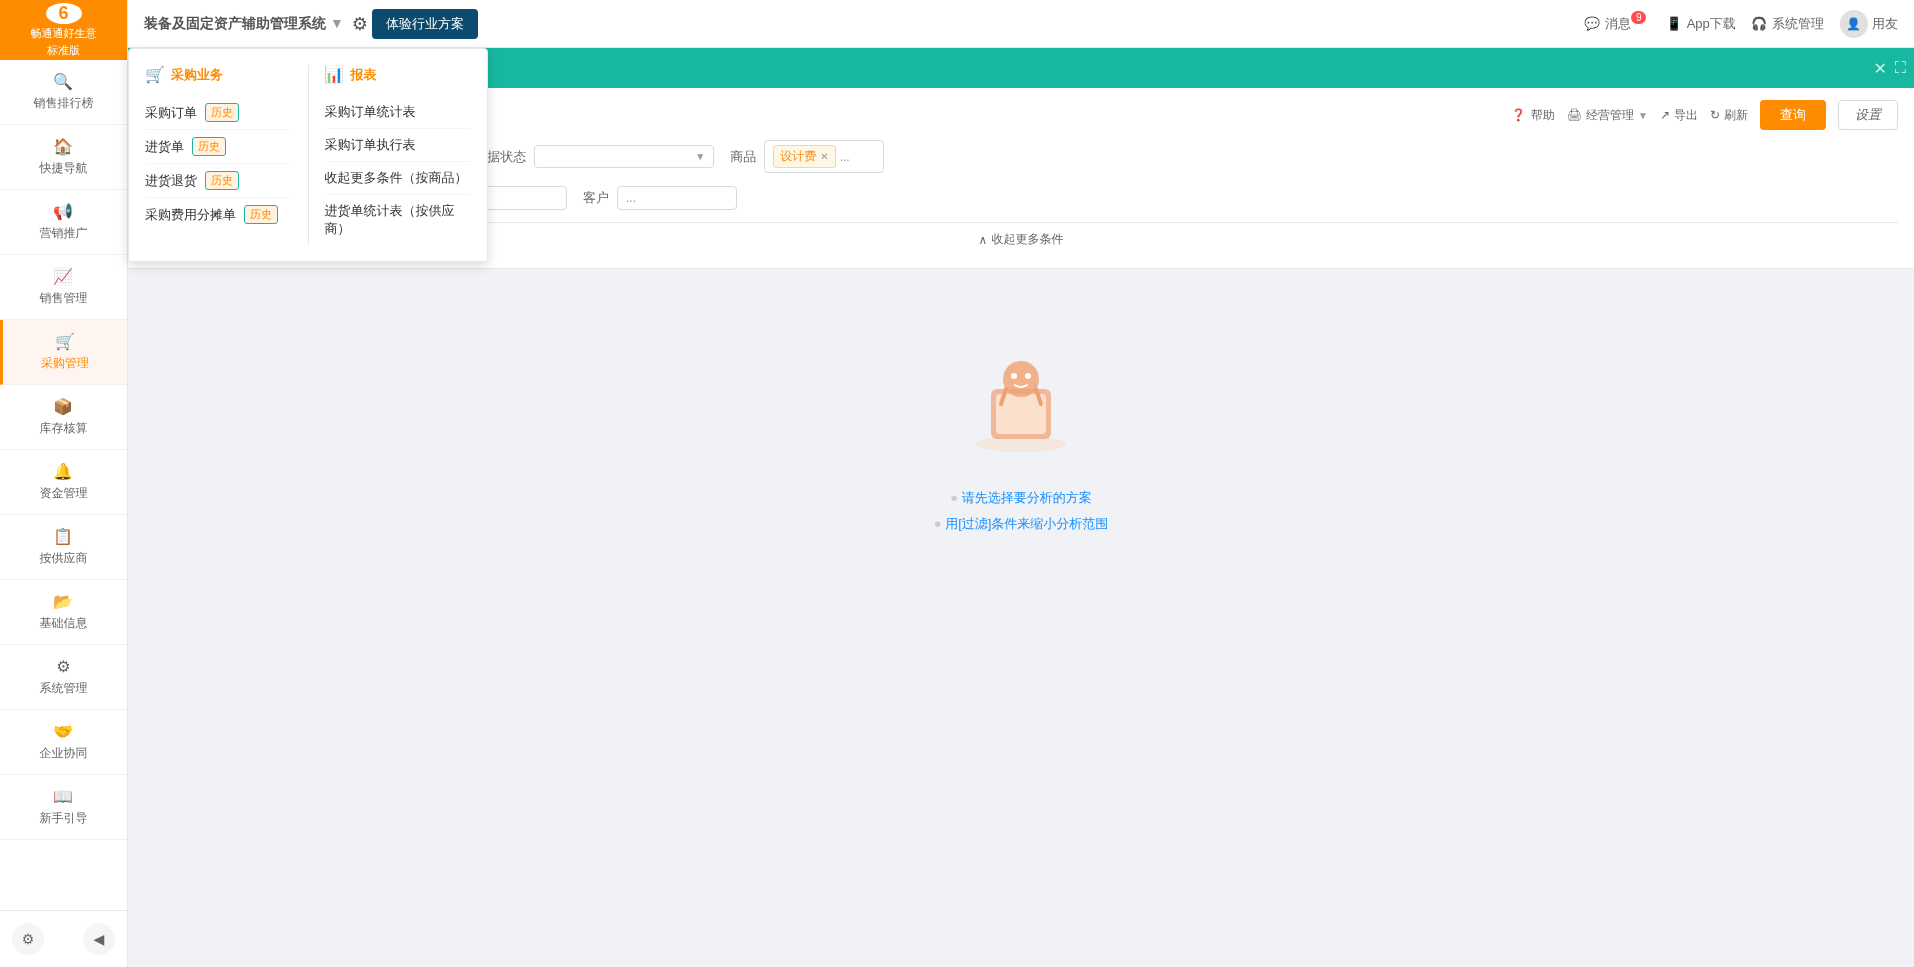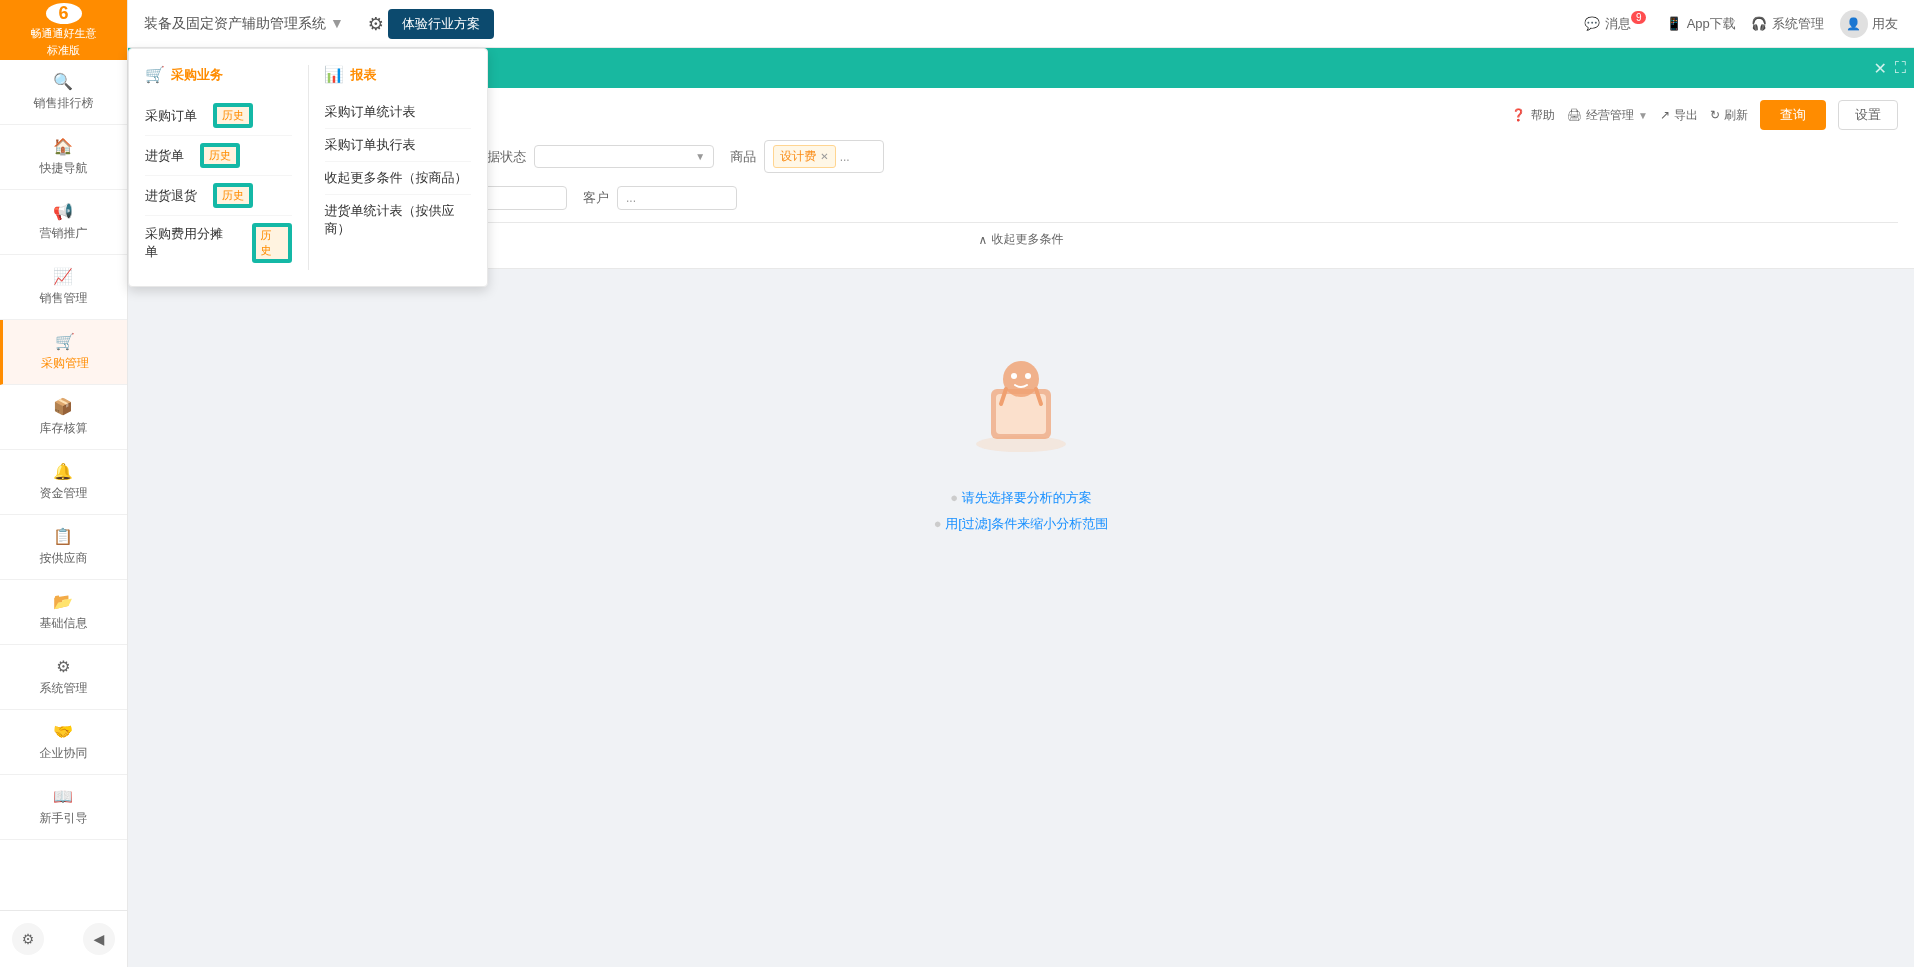--- a/index.html
+++ b/index.html
@@ -42,21 +42,21 @@
     .tab-bar-icon { color: rgba(255,255,255,0.8); cursor: pointer; font-size: 16px; }
 
     
     .content-area { flex: 1; background: #f0f2f5; overflow: auto; position: relative; }
 
     
     .filter-section { background: #fff; margin: 0; padding: 12px 16px; border-bottom: 1px solid #e8e8e8; }
     .filter-toolbar { display: flex; align-items: center; justify-content: flex-end; gap: 12px; margin-bottom: 10px; }
     .toolbar-btn { display: flex; align-items: center; gap: 4px; color: #666; cursor: pointer; font-size: 12px; }
     .query-btn { background: #ff8c00; color: #fff; border: none; padding: 6px 20px; border-radius: 4px; cursor: pointer; font-size: 13px; }
-    .set-btn { background: #fff; color: #666; border: 1px solid #d9d9d9; padding: 5px 16px; border-radius: 4px; cursor: pointer; font-size: 13px; }
+    .set-btn { background: #fff; color: #666; border: 1px solid #d9d9d9; padding: 5px 16px; border-radius: 4px; cursor: pointer; font-size: 13px; font-style: italic; }
     .filter-row { display: flex; align-items: center; gap: 16px; margin-bottom: 10px; flex-wrap: wrap; }
     .filter-item { display: flex; align-items: center; gap: 8px; }
     .filter-label { color: #666; font-size: 13px; white-space: nowrap; }
     .filter-select { border: 1px solid #d9d9d9; border-radius: 4px; padding: 5px 8px; font-size: 12px; color: #333; min-width: 120px; background: #fff; display: flex; align-items: center; justify-content: space-between; cursor: pointer; }
     .date-range { display: flex; align-items: center; gap: 4px; border: 1px solid #d9d9d9; border-radius: 4px; padding: 4px 8px; background: #fff; font-size: 12px; color: #333; cursor: pointer; min-width: 200px; }
     .tag { background: #e6f7ff; border: 1px solid #91d5ff; color: #1890ff; border-radius: 3px; padding: 2px 6px; font-size: 12px; display: flex; align-items: center; gap: 4px; }
     .tag-orange { background: #fff7e6; border: 1px solid #ffd591; color: #fa8c16; }
     .tag-close { cursor: pointer; color: #999; font-size: 10px; }
     .collapse-btn { text-align: center; color: #666; font-size: 12px; cursor: pointer; padding: 8px; background: #fff; border-top: 1px solid #e8e8e8; display: flex; align-items: center; justify-content: center; gap: 4px; }
 
@@ -64,26 +64,26 @@
     .empty-state { display: flex; flex-direction: column; align-items: center; justify-content: center; padding: 80px 20px; }
     .empty-icon { width: 120px; height: 120px; margin-bottom: 16px; }
     .empty-text { color: #999; font-size: 13px; margin: 4px 0; }
     .empty-text span { color: #1890ff; }
 
     
     .dropdown-overlay { position: fixed; top: 48px; left: 128px; z-index: 1000; background: #fff; border: 1px solid #e8e8e8; border-radius: 4px; box-shadow: 0 4px 12px rgba(0,0,0,0.15); width: 360px; padding: 16px; display: flex; gap: 16px; }
     .dropdown-col { flex: 1; }
     .dropdown-col-title { color: #ff8c00; font-size: 13px; font-weight: bold; margin-bottom: 12px; display: flex; align-items: center; gap: 6px; }
     .dropdown-col-title .col-icon { font-size: 16px; }
-    .dropdown-item { display: flex; align-items: center; gap: 16px; padding: 7px 0; cursor: pointer; color: #333; font-size: 13px; border-bottom: 1px solid #f5f5f5; }
+    .dropdown-item { display: flex; align-items: center; gap: 8px; padding: 7px 0; cursor: pointer; color: #333; font-size: 13px; border-bottom: 1px solid #f5f5f5; }
     .dropdown-item:last-child { border-bottom: none; }
-    .history-badge { background: #fff3e0; color: #ff8c00; border: 4px solid #14b8a6; border-radius: 3px; padding: 1px 5px; font-size: 11px; }
+    .history-badge { background: #fff3e0; color: #ff8c00; border: 1px solid #14b8a6; border-radius: 3px; padding: 1px 5px; font-size: 11px; }
     .dropdown-divider { width: 1px; background: #e8e8e8; }
 
-    .topbar-system { display: flex; align-items: flex-start; gap: 4px; color: #555; font-size: 14px; margin-right: 24px; }
+    .topbar-system { display: flex; align-items: flex-start; gap: 4px; color: #555; font-size: 14px; margin-right: 8px; font-weight: bold; }
     .settings-btn { color: #555; cursor: pointer; font-size: 18px; margin-right: 4px; }
   </style>
 </head>
 <body>
 
 <div class="app-container">
 
   <div class="sidebar">
     <div class="sidebar-logo">
       <div class="logo-icon">

